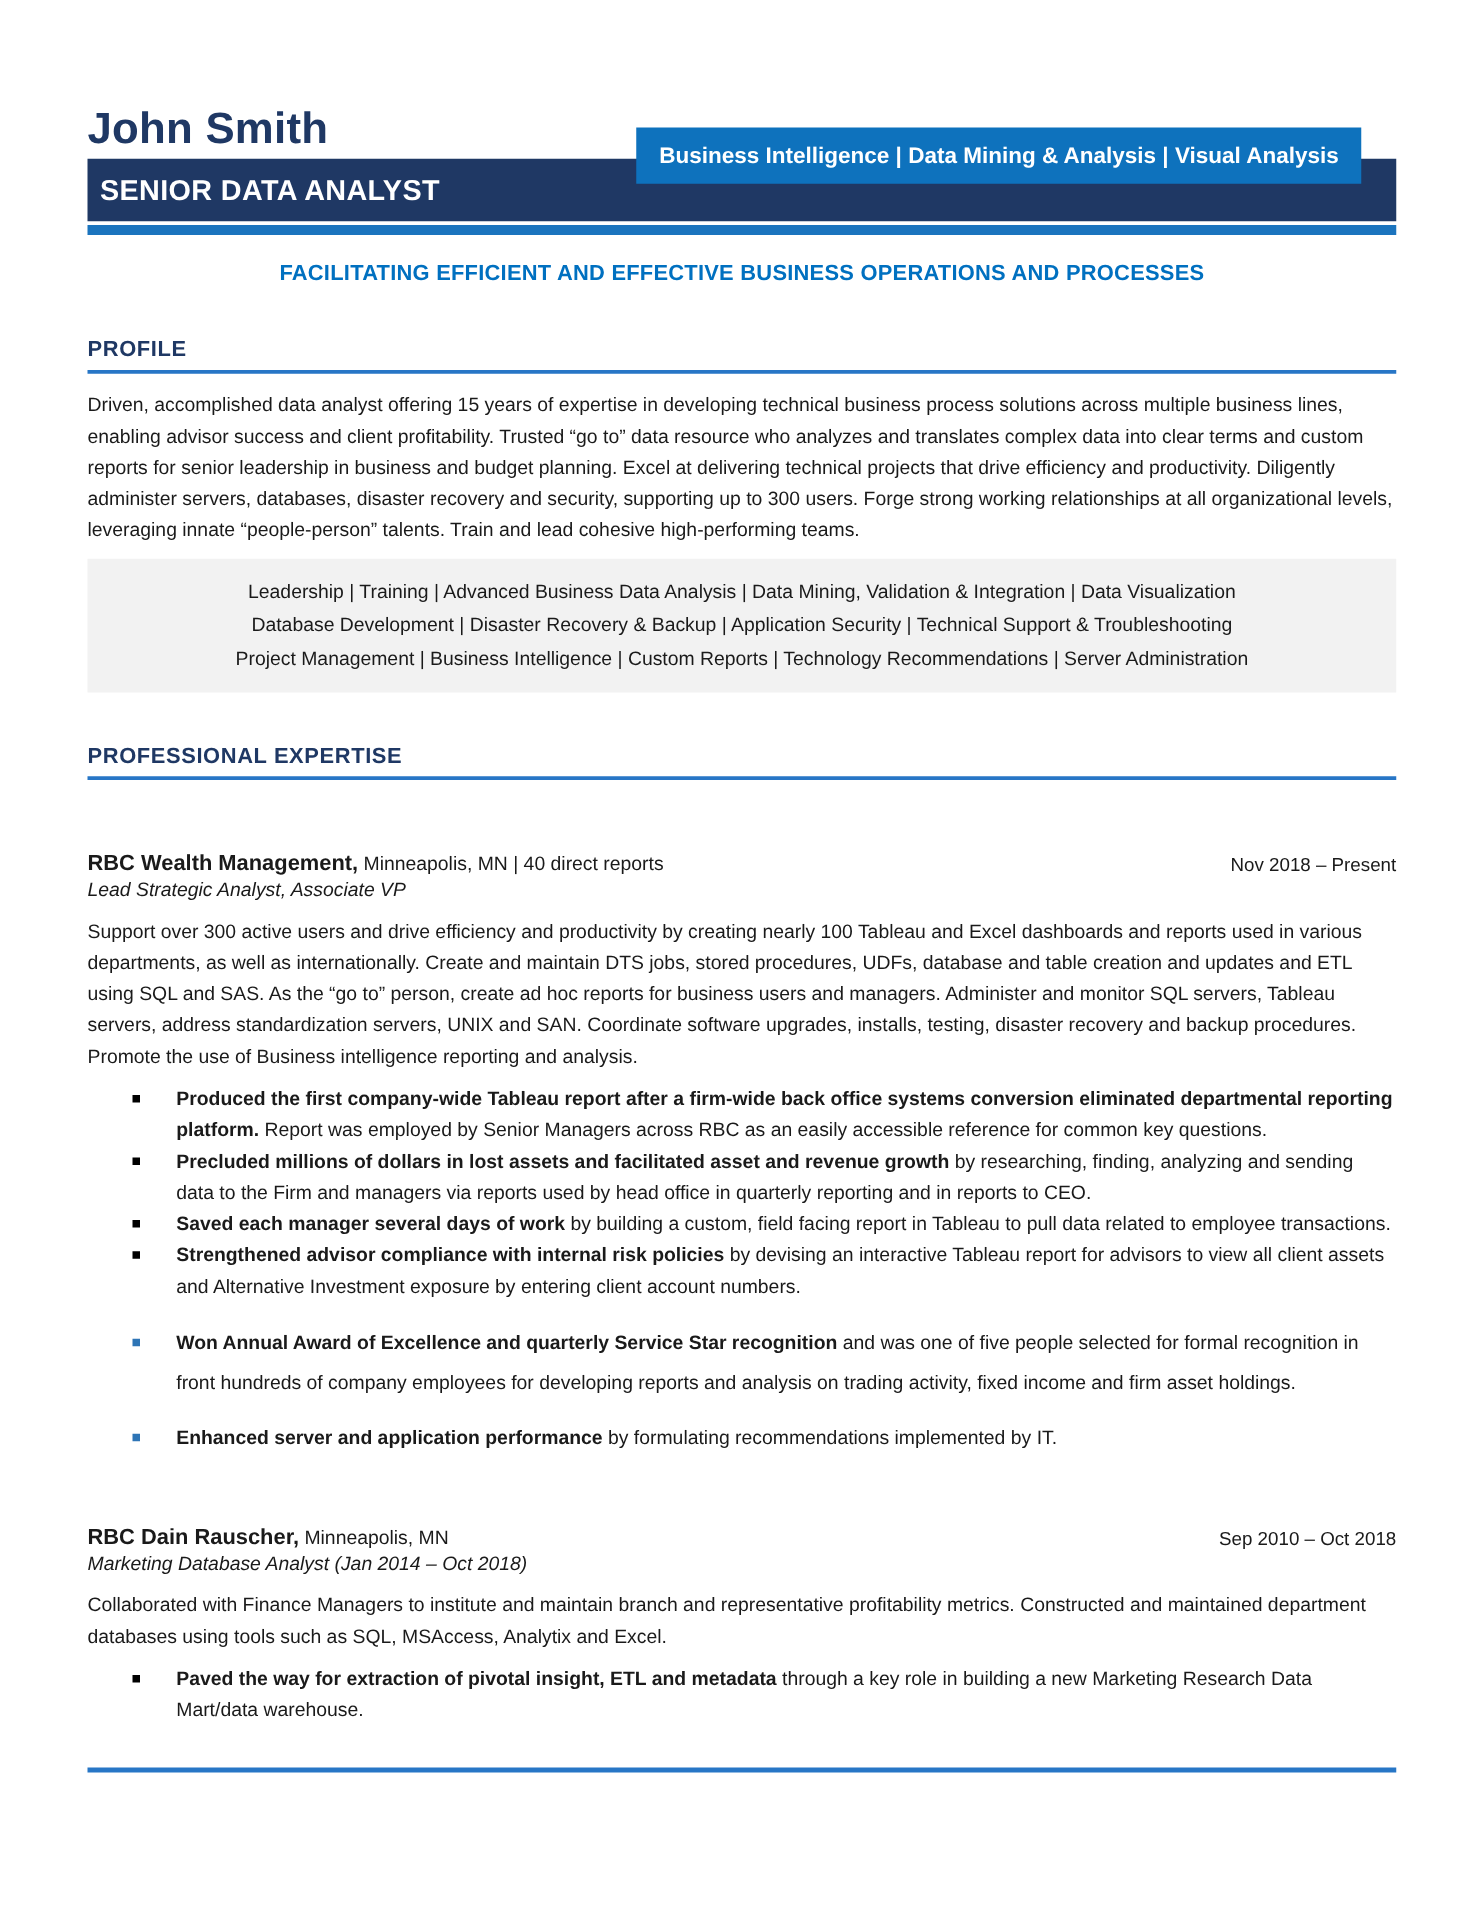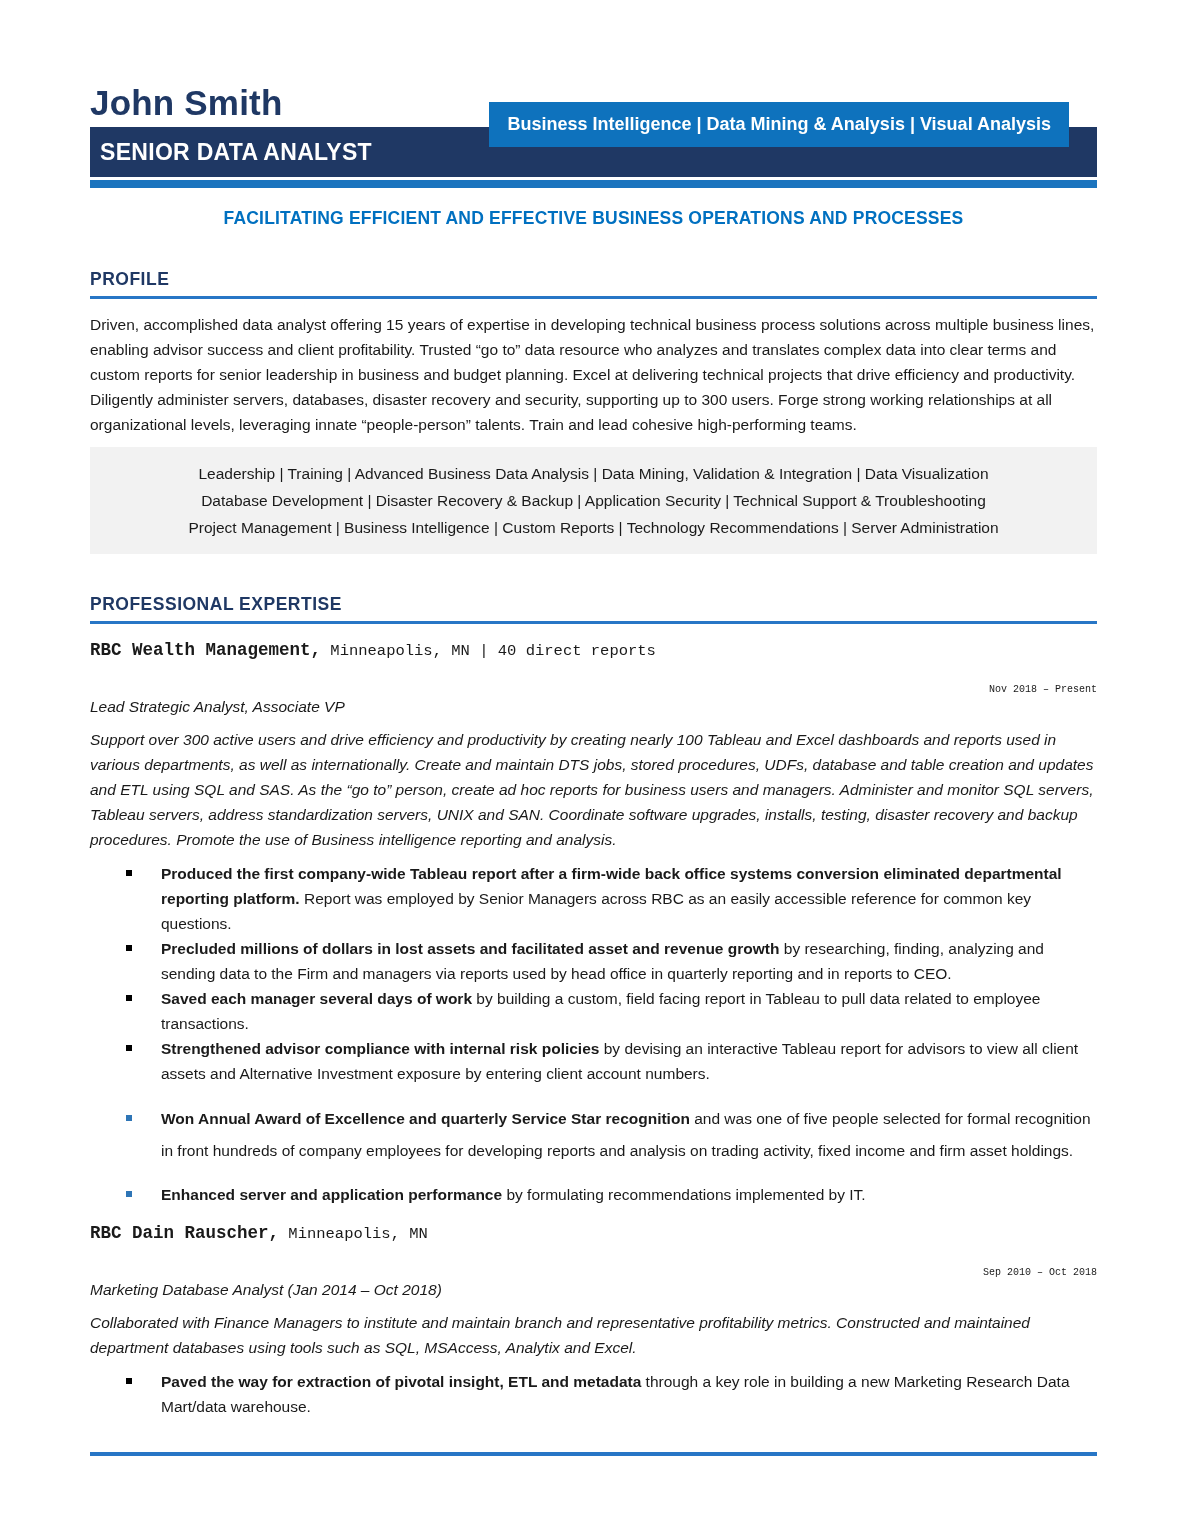--- a/index.html
+++ b/index.html
@@ -7,21 +7,21 @@
     --c-headline:#0070C0; --c-link:#0563C1; --c-square:#2E75B6;
     --c-text:#1a1a1a; --c-skillsbg:#F2F2F2;
   }
   *{margin:0;padding:0;box-sizing:border-box;}
   html,body{background:#fff;}
   body{
     width:1187px;height:1536px;overflow:hidden;
     font-family:"Liberation Sans","DejaVu Sans",sans-serif;
     color:var(--c-text);
   }
-  .page{padding:0 90px;}
+  .page{padding:0 70px;}
   
   .name{margin-top:82px;font-size:35px;font-weight:bold;color:var(--c-navy);line-height:42px;letter-spacing:0.2px;}
   .header-bars{position:relative;margin-top:3px;}
   .title-bar{background:var(--c-navy);height:50px;display:flex;align-items:center;padding-left:10px;}
   .title-text{color:#fff;font-weight:bold;font-size:23px;letter-spacing:0.3px;}
   .badge{
     position:absolute;top:-25px;right:28px;height:45px;
     background:var(--c-badge);color:#fff;font-weight:bold;font-size:18px;
     display:flex;align-items:center;padding:0 18px;white-space:nowrap;
   }
@@ -36,26 +36,26 @@
     margin-top:40px;font-size:17.5px;font-weight:bold;color:var(--c-navy);
     letter-spacing:0.5px;padding-bottom:6px;border-bottom:3px solid var(--c-rule);
   }
   .body-text{font-size:15.5px;line-height:25px;}
   .profile-text{margin-top:13px;}
   .skills-box{
     margin-top:10px;background:var(--c-skillsbg);
     text-align:center;font-size:15.5px;line-height:27px;padding:13px 6px;
   }
   
-  .job-header{margin-top:16px;display:flex;justify-content:space-between;align-items:flex-start;font-family:Liberation Mono, monospace;}
+  .job-header{margin-top:16px;display:flex;justify-content:space-between;align-items:flex-end;}
   .company{font-size:17.5px;font-weight:bold;}
   .job-meta{font-size:15.5px;font-weight:normal;}
-  .job-dates{font-size:10px;white-space:nowrap;margin-top:44px;}
+  .job-dates{font-size:15px;white-space:nowrap;margin-top:44px;}
   .job-role{font-size:15.5px;font-style:italic;margin-top:3px;}
-  .job-summary{margin-top:11px;font-style:italic;}
+  .job-summary{margin-top:11px;}
   .bullets{margin-top:9px;}
   .bullet{position:relative;padding-left:71px;font-size:15.5px;line-height:25px;}
   .bullet .marker{position:absolute;left:36px;top:9px;width:6px;height:6px;background:#000;}
   .bullet.blue .marker{background:var(--c-square);}
   .bullet.spaced{margin-top:15px;}
   .bullet.loose{margin-top:17px;line-height:32px;}
   .bullet.loose .marker{top:12px;}
   .b{font-weight:bold;}
   .job2{margin-top:15px;}
   .bottom-rule{margin-top:33px;height:4px;background:var(--c-rule);}

